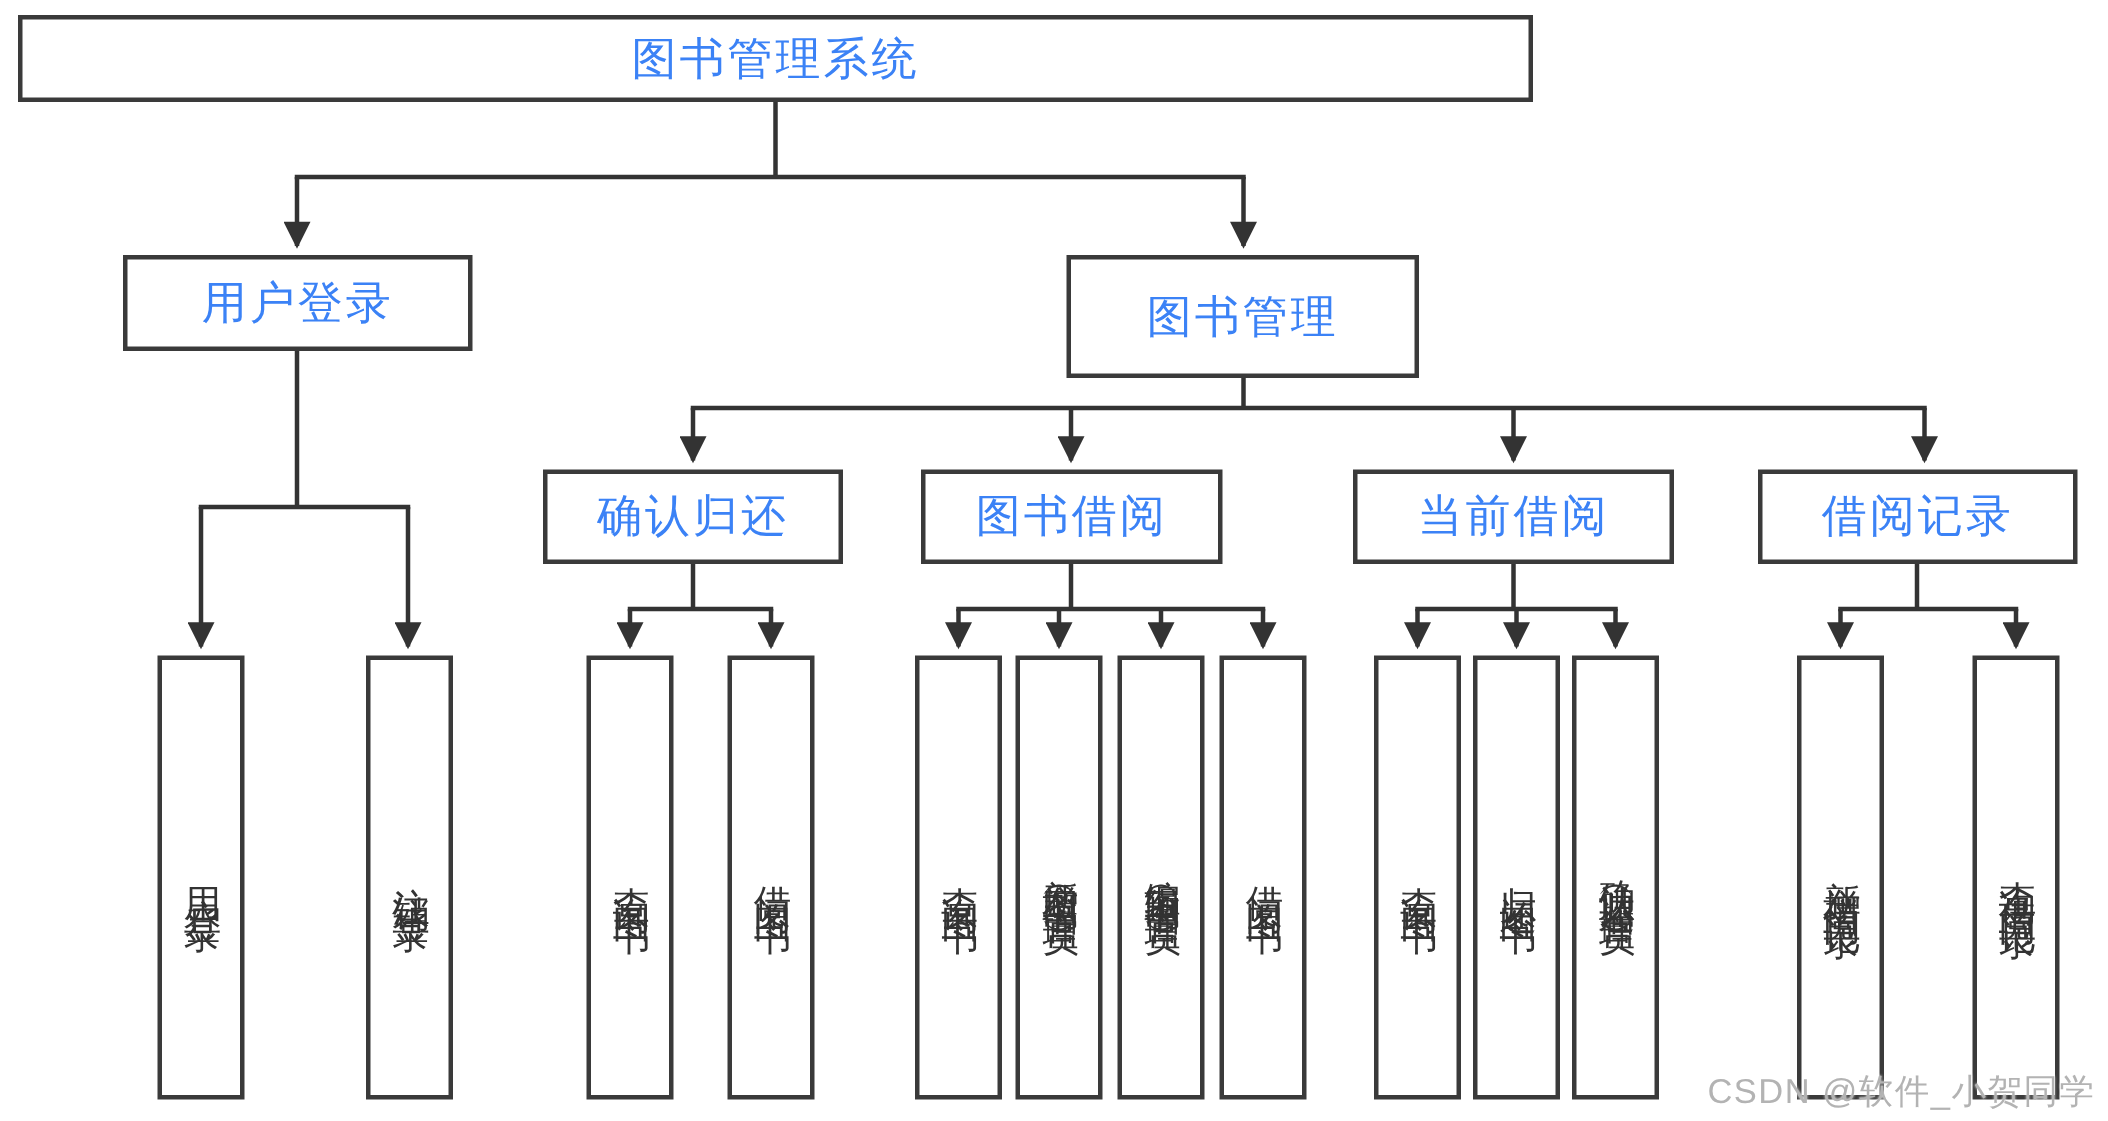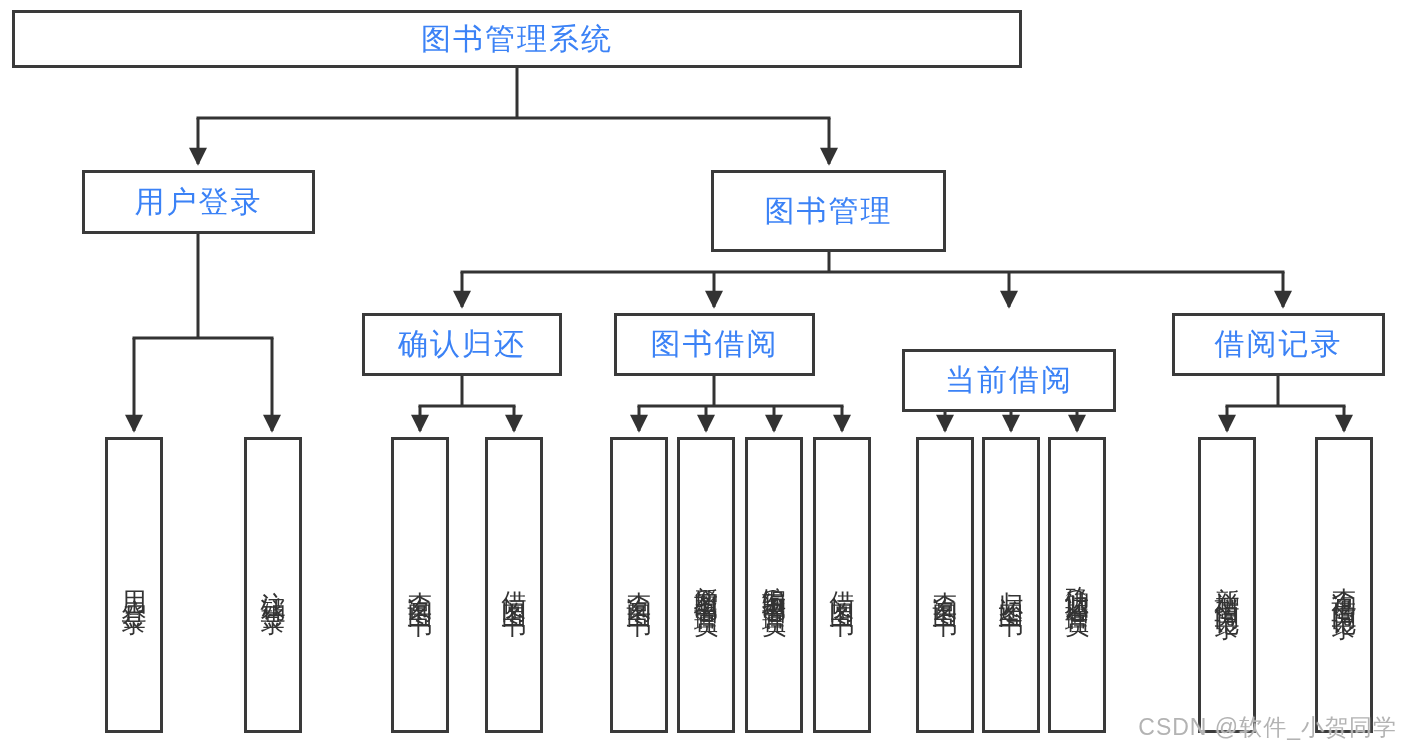--- a/index.html
+++ b/index.html
@@ -92,21 +92,21 @@
   <div class="box" style="left:711px;top:170px;width:235px;height:82px;">
     <span class="hlabel">图书管理</span>
   </div>
 
   <div class="box" style="left:362px;top:313px;width:200px;height:63px;">
     <span class="hlabel">确认归还</span>
   </div>
   <div class="box" style="left:614px;top:313px;width:201px;height:63px;">
     <span class="hlabel">图书借阅</span>
   </div>
-  <div class="box" style="left:902px;top:313px;width:214px;height:63px;margin-top:36px;">
+  <div class="box" style="left:902px;top:313px;width:214px;height:63px;">
     <span class="hlabel">当前借阅</span>
   </div>
   <div class="box" style="left:1172px;top:313px;width:213px;height:63px;">
     <span class="hlabel">借阅记录</span>
   </div>
 
   <div class="box leaf" style="left:105px;">
     <span class="vlabel">用户登录</span>
   </div>
   <div class="box leaf" style="left:244px;">

